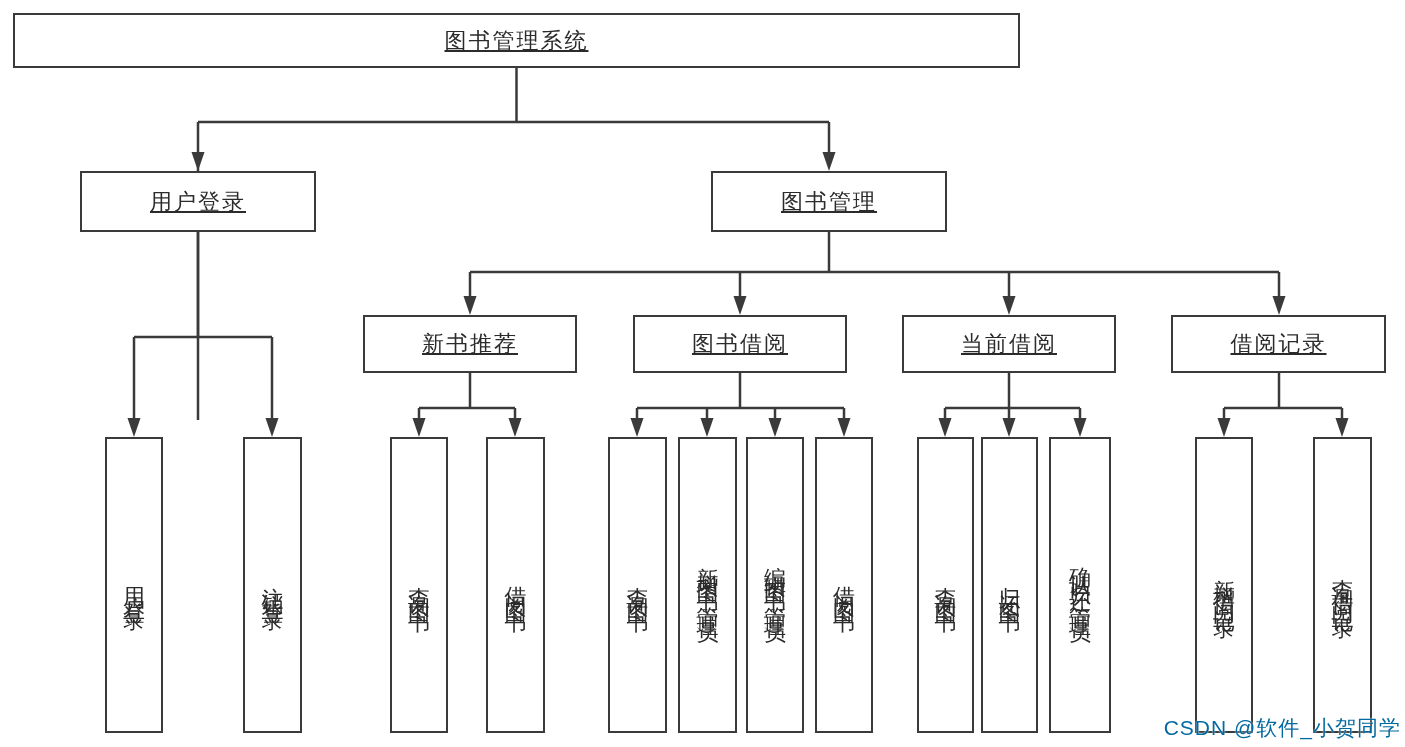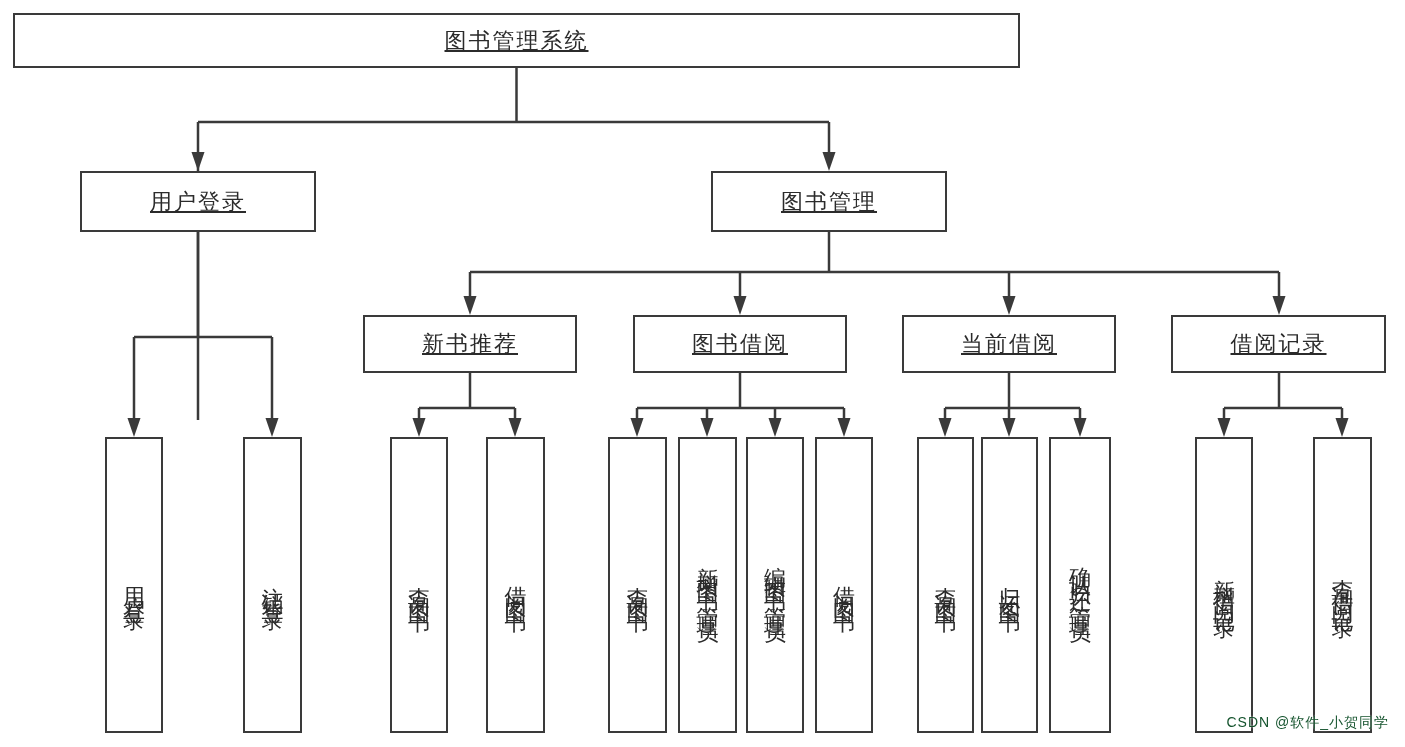--- a/index.html
+++ b/index.html
@@ -18,22 +18,22 @@
     position:absolute;box-sizing:border-box;background:#ffffff;
     border:2.5px solid #3a3a3a;top:437px;height:296px;
     display:flex;align-items:center;justify-content:center;
   }
   .vbox span{
     writing-mode:vertical-rl;text-orientation:mixed;
     font-size:22px;letter-spacing:8px;line-height:1;
     color:#2b2b2b;white-space:nowrap;
   }
   .watermark{
-    position:absolute;right:16px;top:714px;
-    font-size:14px;color:#14532d;letter-spacing:1px;
+    position:absolute;right:4px;top:714px;
+    font-size:21px;color:#0369a1;letter-spacing:1px;
     text-shadow:0 0 2px #ffffff;z-index:5;
   }
 </style>
 </head>
 <body>
 
 <div class="stage">
 
   <svg class="connectors" viewBox="0 0 1405 747" xmlns="http://www.w3.org/2000/svg">
     <g stroke="#3a3a3a" stroke-width="2.5" fill="none">

